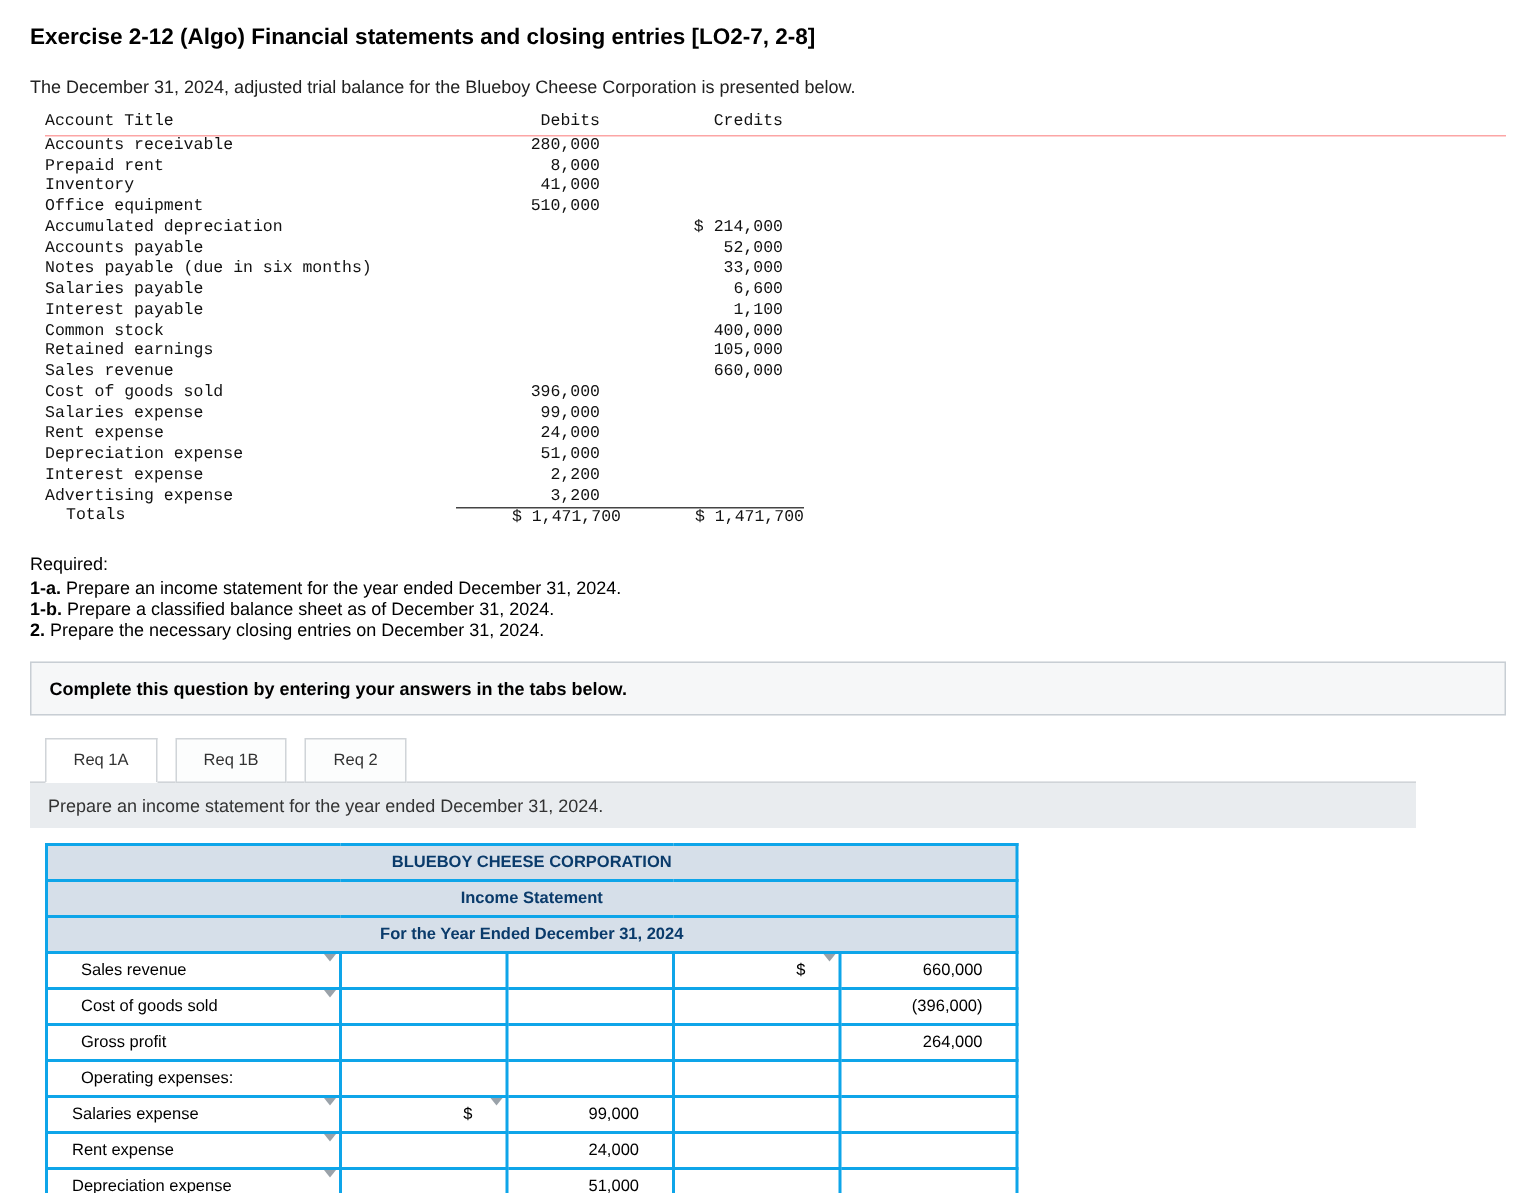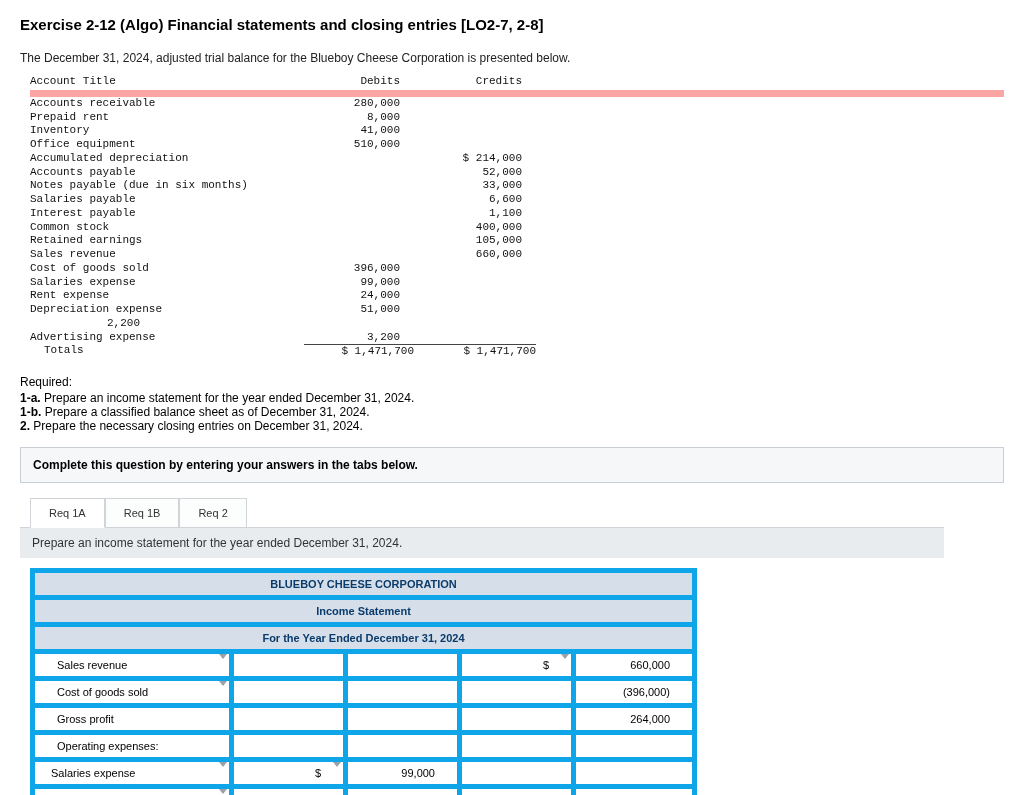--- a/index.html
+++ b/index.html
@@ -26,21 +26,21 @@
     font-size: 11px;
     color: #111;
     line-height: 1.25;
     margin: 6px 0 10px 0;
     padding-left: 10px;
   }
   .tb-row { display: flex; }
   .tb-a { width: 260px; flex: 0 0 260px; }
   .tb-d { width: 110px; flex: 0 0 110px; text-align: right; padding-right: 12px;}
   .tb-c { width: 110px; flex: 0 0 110px; text-align: right; }
-  .tb-hdr { border-bottom: 7px solid #fca5a5; padding-bottom:1px; }
+  .tb-hdr { border-bottom: 1px solid #fca5a5; padding-bottom:1px; }
   .tb-rule .tb-d, .tb-rule .tb-c { border-top: 1px solid #444; }
   .tb-indent { padding-left: 14px; }
   .req-head {
     font-size: 12px;
     font-weight: normal;
     color: #000;
     margin-top: 16px;
   }
   .req-list { font-size: 12px; color: #000; margin: 2px 0 14px 0; }
   .req-list .bl { font-weight: bold; display:inline; }
@@ -48,21 +48,21 @@
     border: 1px solid #c8ced4;
     background: #f6f7f8;
     padding: 10px 12px;
     font-size: 12px;
     font-weight: bold;
     color: #000;
     margin-bottom: 0;
   }
   .tabrow {
     display: flex;
-    gap: 0;
+    gap: 12px;
     margin: 14px 0 0 10px;
   }
   .tab {
     border: 1px solid #d0d4d8;
     background: #fcfdfd;
     padding: 8px 18px;
     font-size: 11px;
     color: #333;
     cursor: pointer;
     position: relative;
@@ -82,21 +82,21 @@
     width: 900px;
   }
   
   .is-table {
     border-collapse: collapse;
     margin: 10px 0 0 10px;
     font-size: 11px;
     color: #000;
   }
   .is-table td, .is-table th {
-    border: 5px solid #0ea5e9;
+    border: 2px solid #0ea5e9;
     padding: 3px 22px;
     height: 16px;
   }
   .is-head {
     background: #d6dfe9;
     font-weight: bold;
     text-align: center;
     color: #0a3b6b;
     font-size: 11px;
   }
@@ -203,20 +203,21 @@
         <div class="tb-a">Rent expense</div>
         <div class="tb-d">24,000</div>
         <div class="tb-c"></div>
       </div>
       <div class="tb-row">
         <div class="tb-a">Depreciation expense</div>
         <div class="tb-d">51,000</div>
         <div class="tb-c"></div>
       </div>
       <div class="tb-row">
+        <div class="tb-a">Interest expense</div>
         <div class="tb-d">2,200</div>
         <div class="tb-c"></div>
       </div>
       <div class="tb-row">
         <div class="tb-a">Advertising expense</div>
         <div class="tb-d">3,200</div>
         <div class="tb-c"></div>
       </div>
     </div>
   <div class="tb-row tb-rule">

